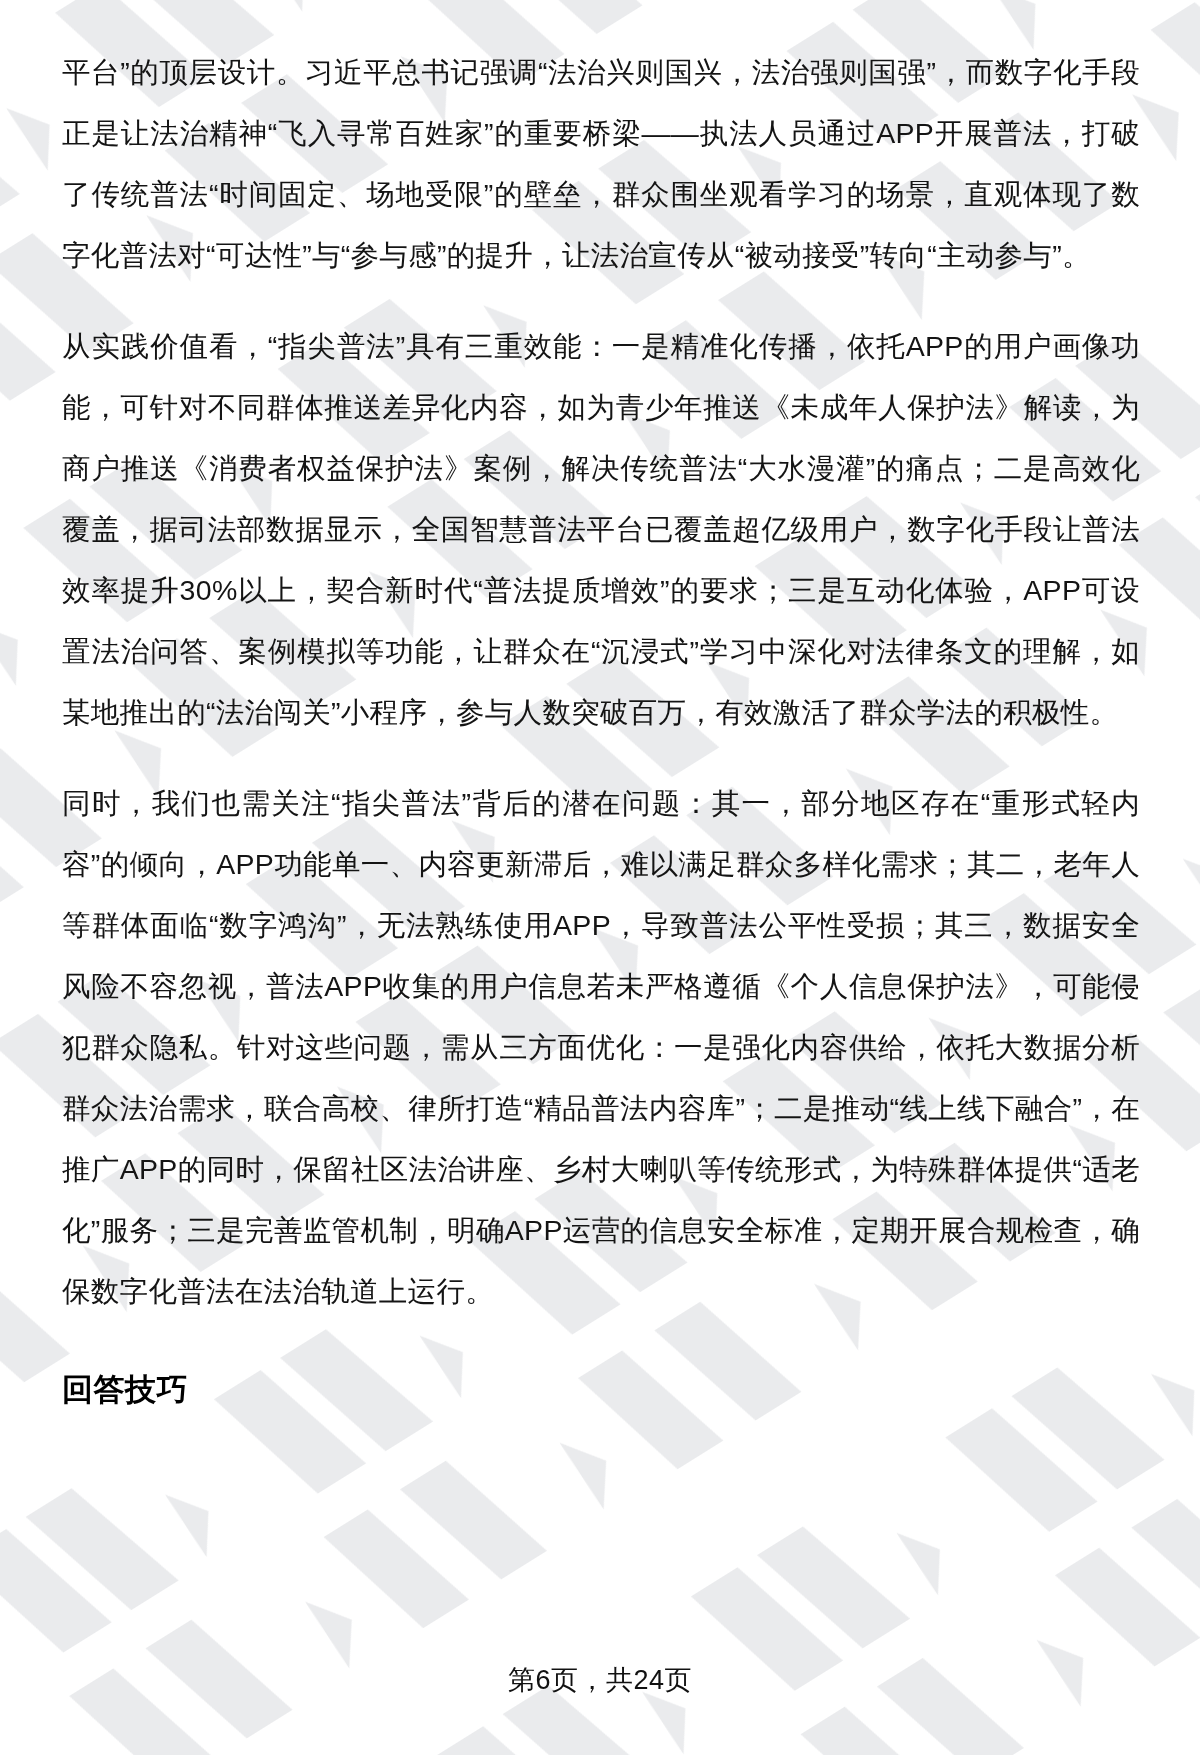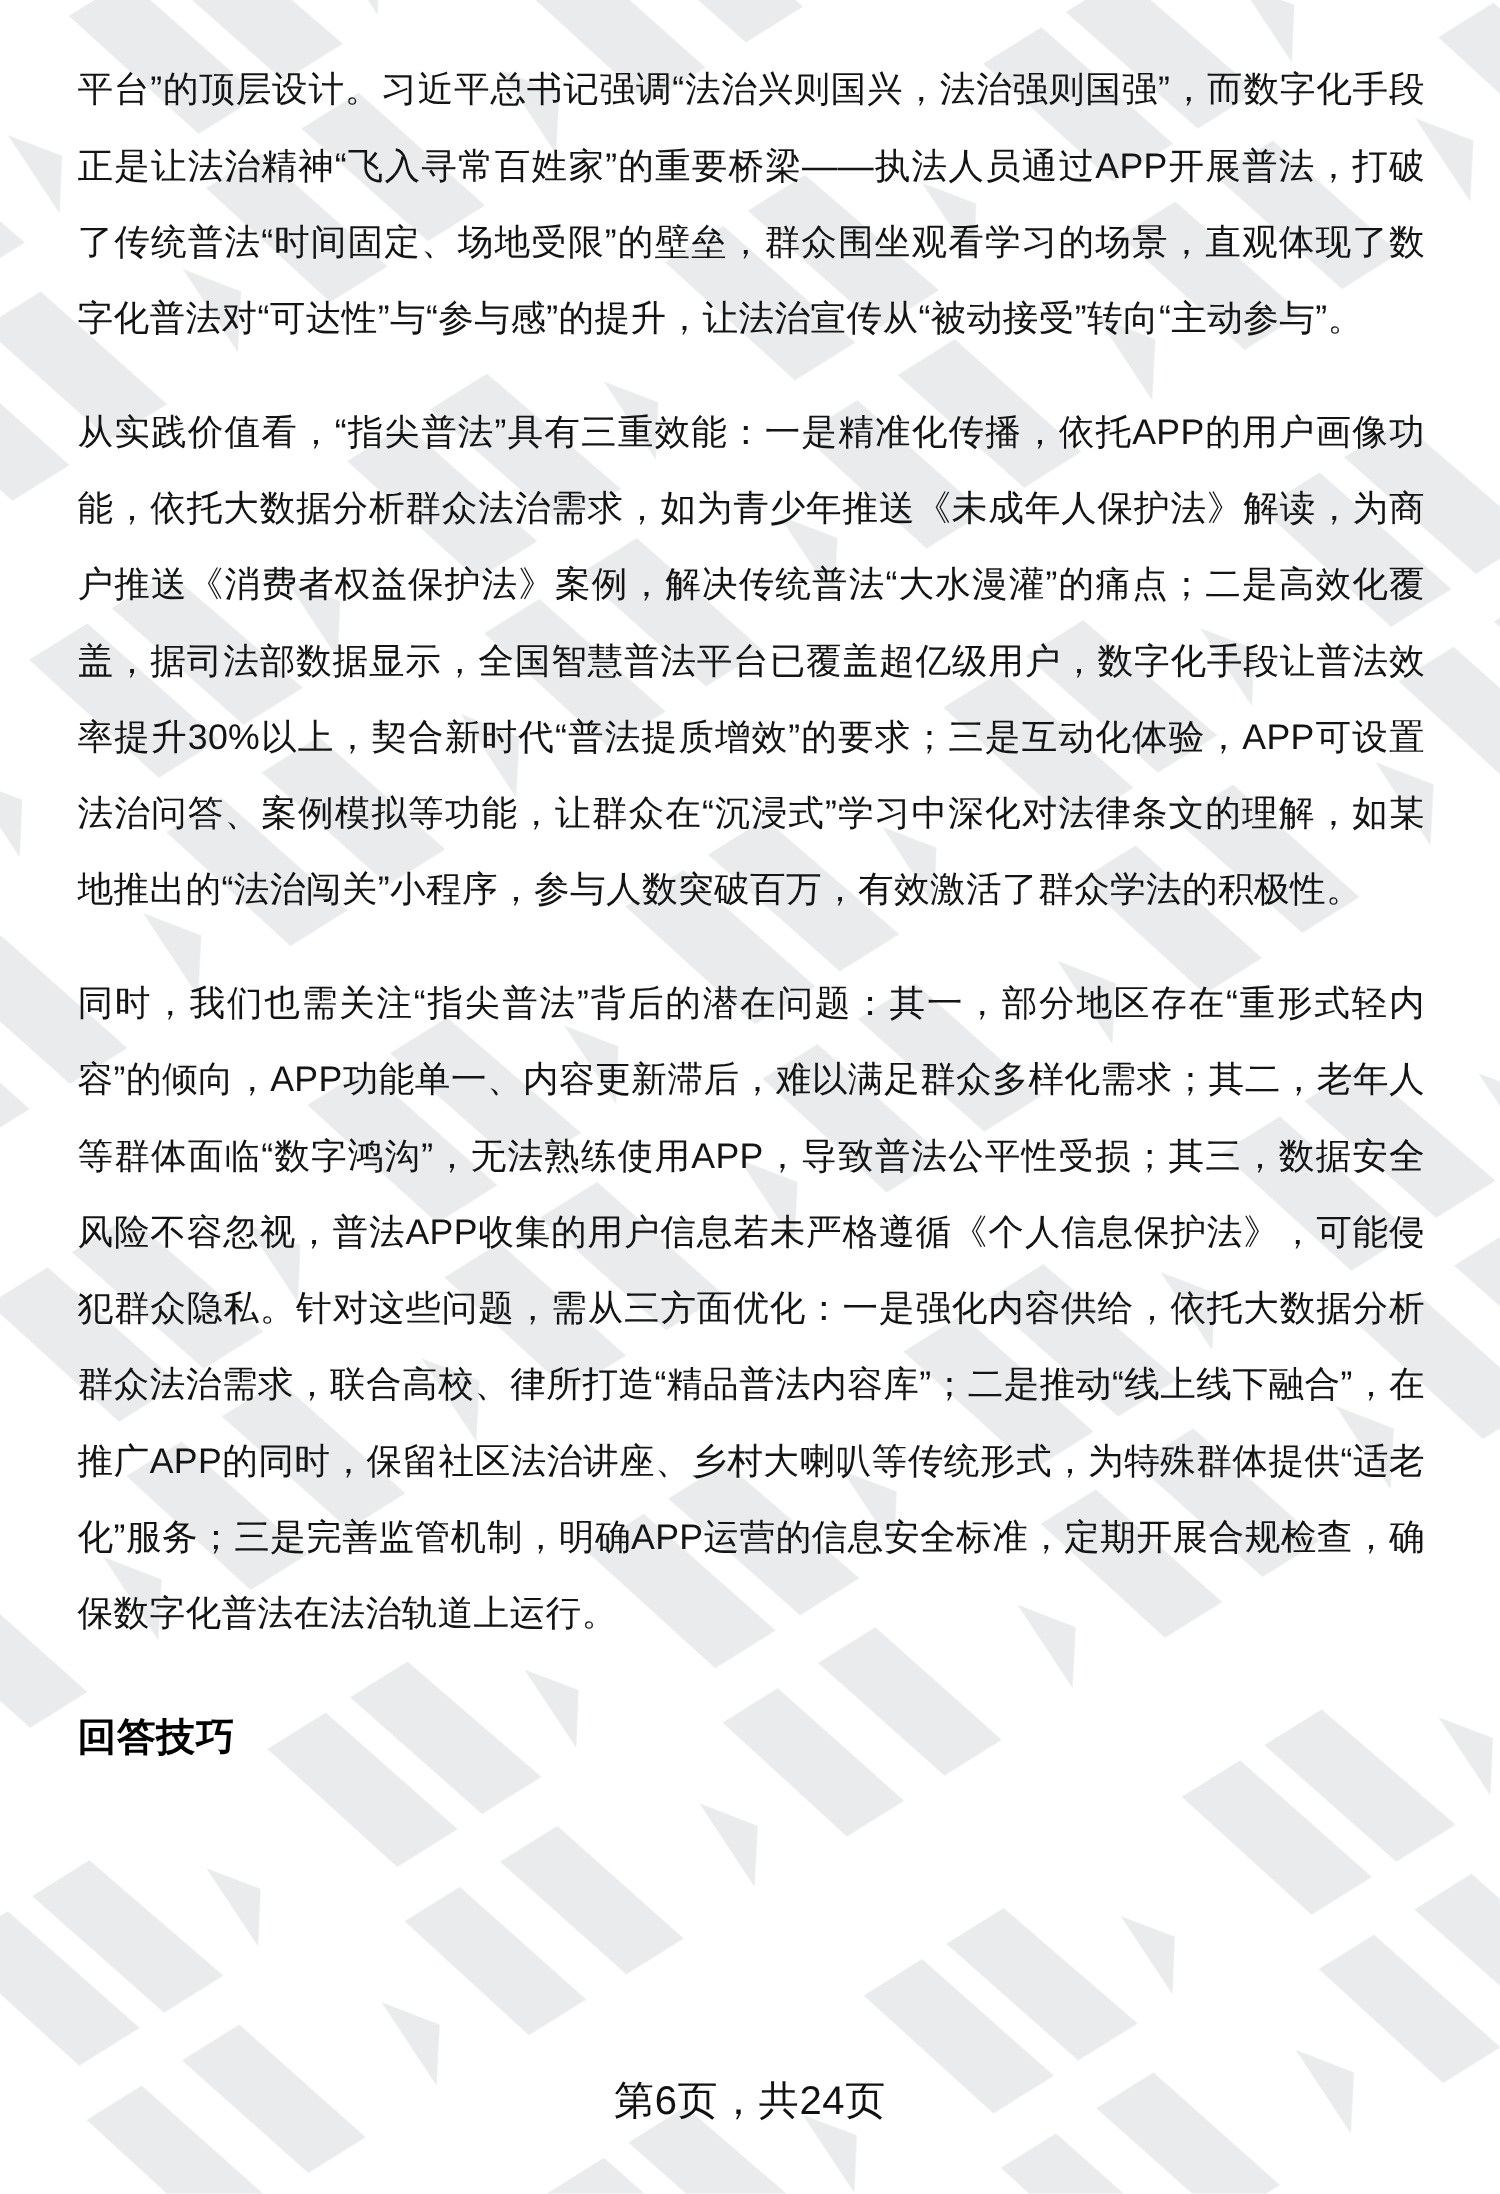--- a/index.html
+++ b/index.html
@@ -67,21 +67,21 @@
     margin: 46px 0 0 0;
     letter-spacing: 0.5px;
   }
 
   .page-footer {
     position: absolute;
     left: 0;
     bottom: 58px;
     width: 1200px;
     text-align: center;
-    font-size: 32px;
+    font-size: 27px;
     line-height: 34px;
     color: #111111;
     font-weight: 500;
     letter-spacing: 0.5px;
   }
 </style>
 </head>
 <body>
 
 <div id="watermark">
@@ -101,21 +101,21 @@
     <rect x="0" y="0" width="1200" height="1755" fill="url(#wm)"></rect>
   </svg>
 </div>
 
 <div id="page">
 
   <div class="doc-body">
 
     <p class="para">平台”的顶层设计。习近平总书记强调“法治兴则国兴，法治强则国强”，而数字化手段正是让法治精神“飞入寻常百姓家”的重要桥梁——执法人员通过APP开展普法，打破了传统普法“时间固定、场地受限”的壁垒，群众围坐观看学习的场景，直观体现了数字化普法对“可达性”与“参与感”的提升，让法治宣传从“被动接受”转向“主动参与”。</p>
 
-    <p class="para">从实践价值看，“指尖普法”具有三重效能：一是精准化传播，依托APP的用户画像功能，依托大数据分析群众法治需求，如为青少年推送《未成年人保护法》解读，为商户推送《消费者权益保护法》案例，解决传统普法“大水漫灌”的痛点；二是高效化覆盖，据司法部数据显示，全国智慧普法平台已覆盖超亿级用户，数字化手段让普法效率提升30%以上，契合新时代“普法提质增效”的要求；三是互动化体验，APP可设置法治问答、案例模拟等功能，让群众在“沉浸式”学习中深化对法律条文的理解，如某地推出的“法治闯关”小程序，参与人数突破百万，有效激活了群众学法的积极性。</p>
+    <p class="para">从实践价值看，“指尖普法”具有三重效能：一是精准化传播，依托APP的用户画像功能，可针对不同群体推送差异化内容，如为青少年推送《未成年人保护法》解读，为商户推送《消费者权益保护法》案例，解决传统普法“大水漫灌”的痛点；二是高效化覆盖，据司法部数据显示，全国智慧普法平台已覆盖超亿级用户，数字化手段让普法效率提升30%以上，契合新时代“普法提质增效”的要求；三是互动化体验，APP可设置法治问答、案例模拟等功能，让群众在“沉浸式”学习中深化对法律条文的理解，如某地推出的“法治闯关”小程序，参与人数突破百万，有效激活了群众学法的积极性。</p>
 
     <p class="para">同时，我们也需关注“指尖普法”背后的潜在问题：其一，部分地区存在“重形式轻内容”的倾向，APP功能单一、内容更新滞后，难以满足群众多样化需求；其二，老年人等群体面临“数字鸿沟”，无法熟练使用APP，导致普法公平性受损；其三，数据安全风险不容忽视，普法APP收集的用户信息若未严格遵循《个人信息保护法》，可能侵犯群众隐私。针对这些问题，需从三方面优化：一是强化内容供给，依托大数据分析群众法治需求，联合高校、律所打造“精品普法内容库”；二是推动“线上线下融合”，在推广APP的同时，保留社区法治讲座、乡村大喇叭等传统形式，为特殊群体提供“适老化”服务；三是完善监管机制，明确APP运营的信息安全标准，定期开展合规检查，确保数字化普法在法治轨道上运行。</p>
 
 
     <h2 class="section-heading">回答技巧</h2>
 
   </div>
 
   <div class="page-footer">第6页，共24页</div>
 

